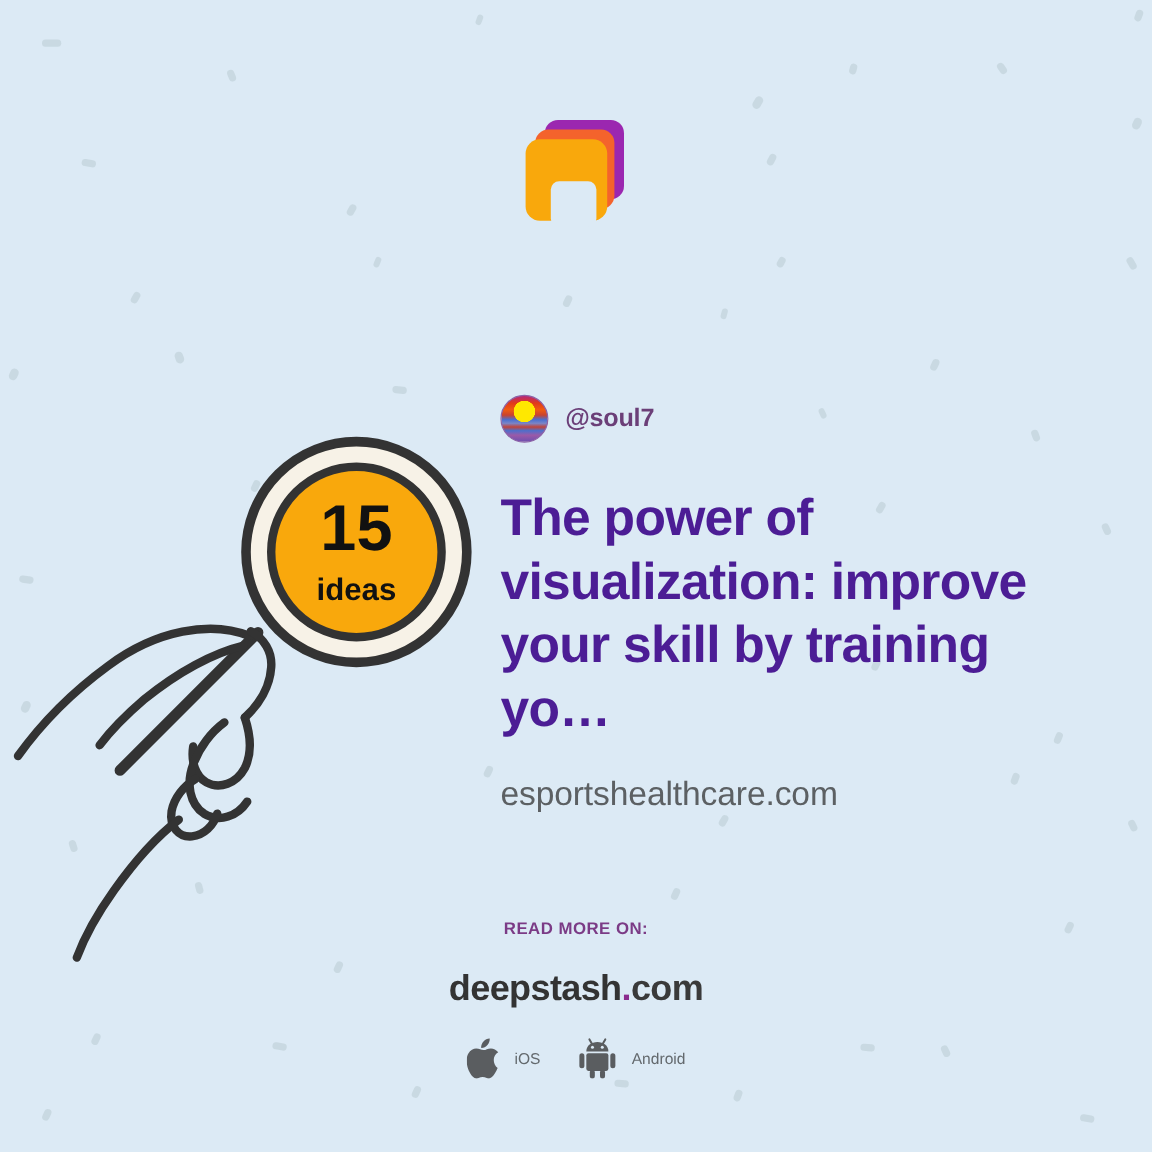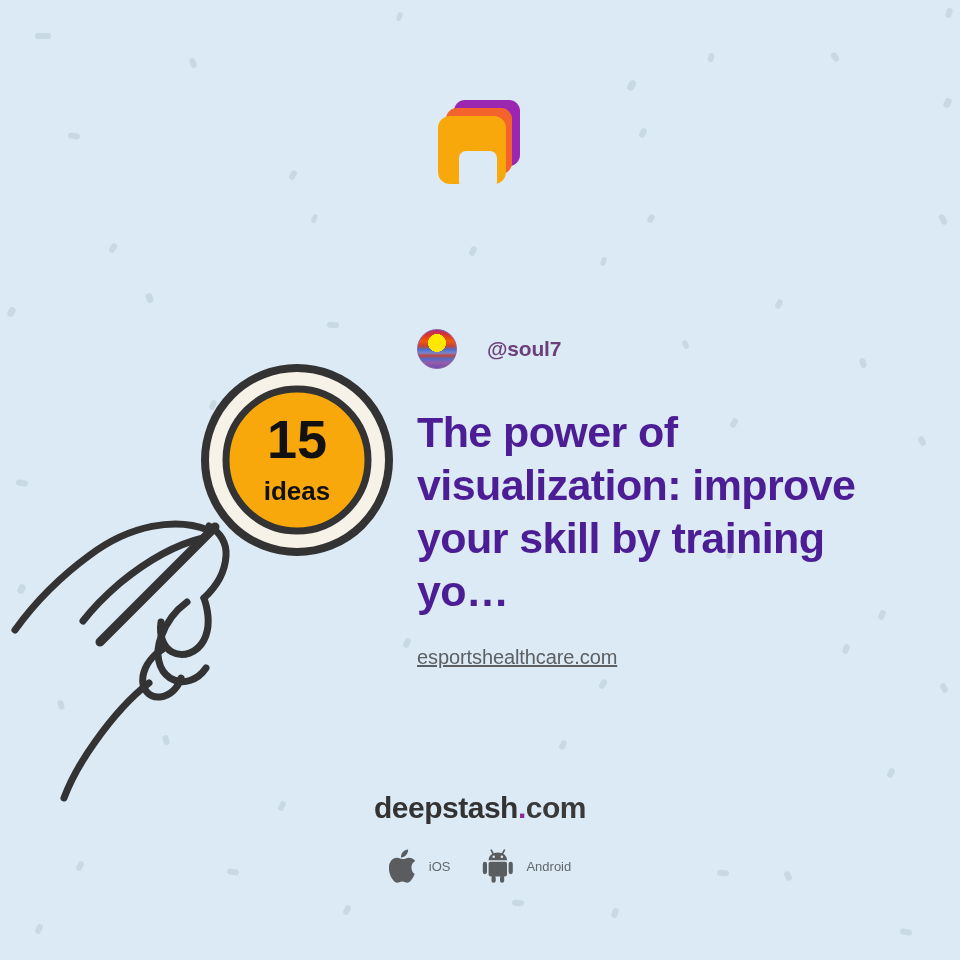--- a/index.html
+++ b/index.html
@@ -93,21 +93,21 @@
     position: absolute;
     left: 417px;
     top: 326px;
     width: 500px;
     z-index: 5;
   }
 
   #author-row {
     display: flex;
     align-items: center;
-    gap: 30px;
+    gap: 14px;
     height: 46px;
     margin-bottom: 34px;
   }
   #avatar {
     width: 40px;
     height: 40px;
     border-radius: 50%;
     flex: 0 0 40px;
     background:
       radial-gradient(circle at 50% 34%, #ffe800 0 28%, rgba(255,232,0,0) 29%),
@@ -135,24 +135,23 @@
     font-size: 43px;
     line-height: 53px;
     font-weight: bold;
     color: #4c1d95;
     letter-spacing: -0.6px;
     width: 500px;
     margin-bottom: 28px;
   }
 
   #source {
-    font-size: 20px;
+    font-size: 28px;
     color: #5c6063;
     letter-spacing: -0.1px;
-    text-decoration: underline;
   }
 
   
   #footer {
     position: absolute;
     left: 0;
     top: 765px;
     width: 960px;
     z-index: 5;
     text-align: center;
@@ -288,20 +287,21 @@
   <div id="content">
     <div id="author-row">
       <div id="avatar"></div>
       <div id="author-handle">@soul7</div>
     </div>
     <div id="title">The power of visualization: improve your skill by training yo…</div>
     <div id="source">esportshealthcare.com</div>
   </div>
 
   <div id="footer">
+    <div id="read-more">READ MORE ON:</div>
 
     <div id="brand">
       <span id="brand-name">deepstash</span><span id="brand-dot">.</span><span id="brand-tld">com</span>
     </div>
 
     <div id="stores">
       <div class="store">
         <svg width="28" height="34" viewBox="0 0 28 34">
           <path fill="#5a5d60" d="M19.1,0.4c0.2,2.1-0.7,4.1-1.9,5.5c-1.3,1.5-3.3,2.6-5.2,2.5c-0.3-2,0.7-4.1,1.9-5.4
             C15.2,1.4,17.4,0.3,19.1,0.4z"></path>

